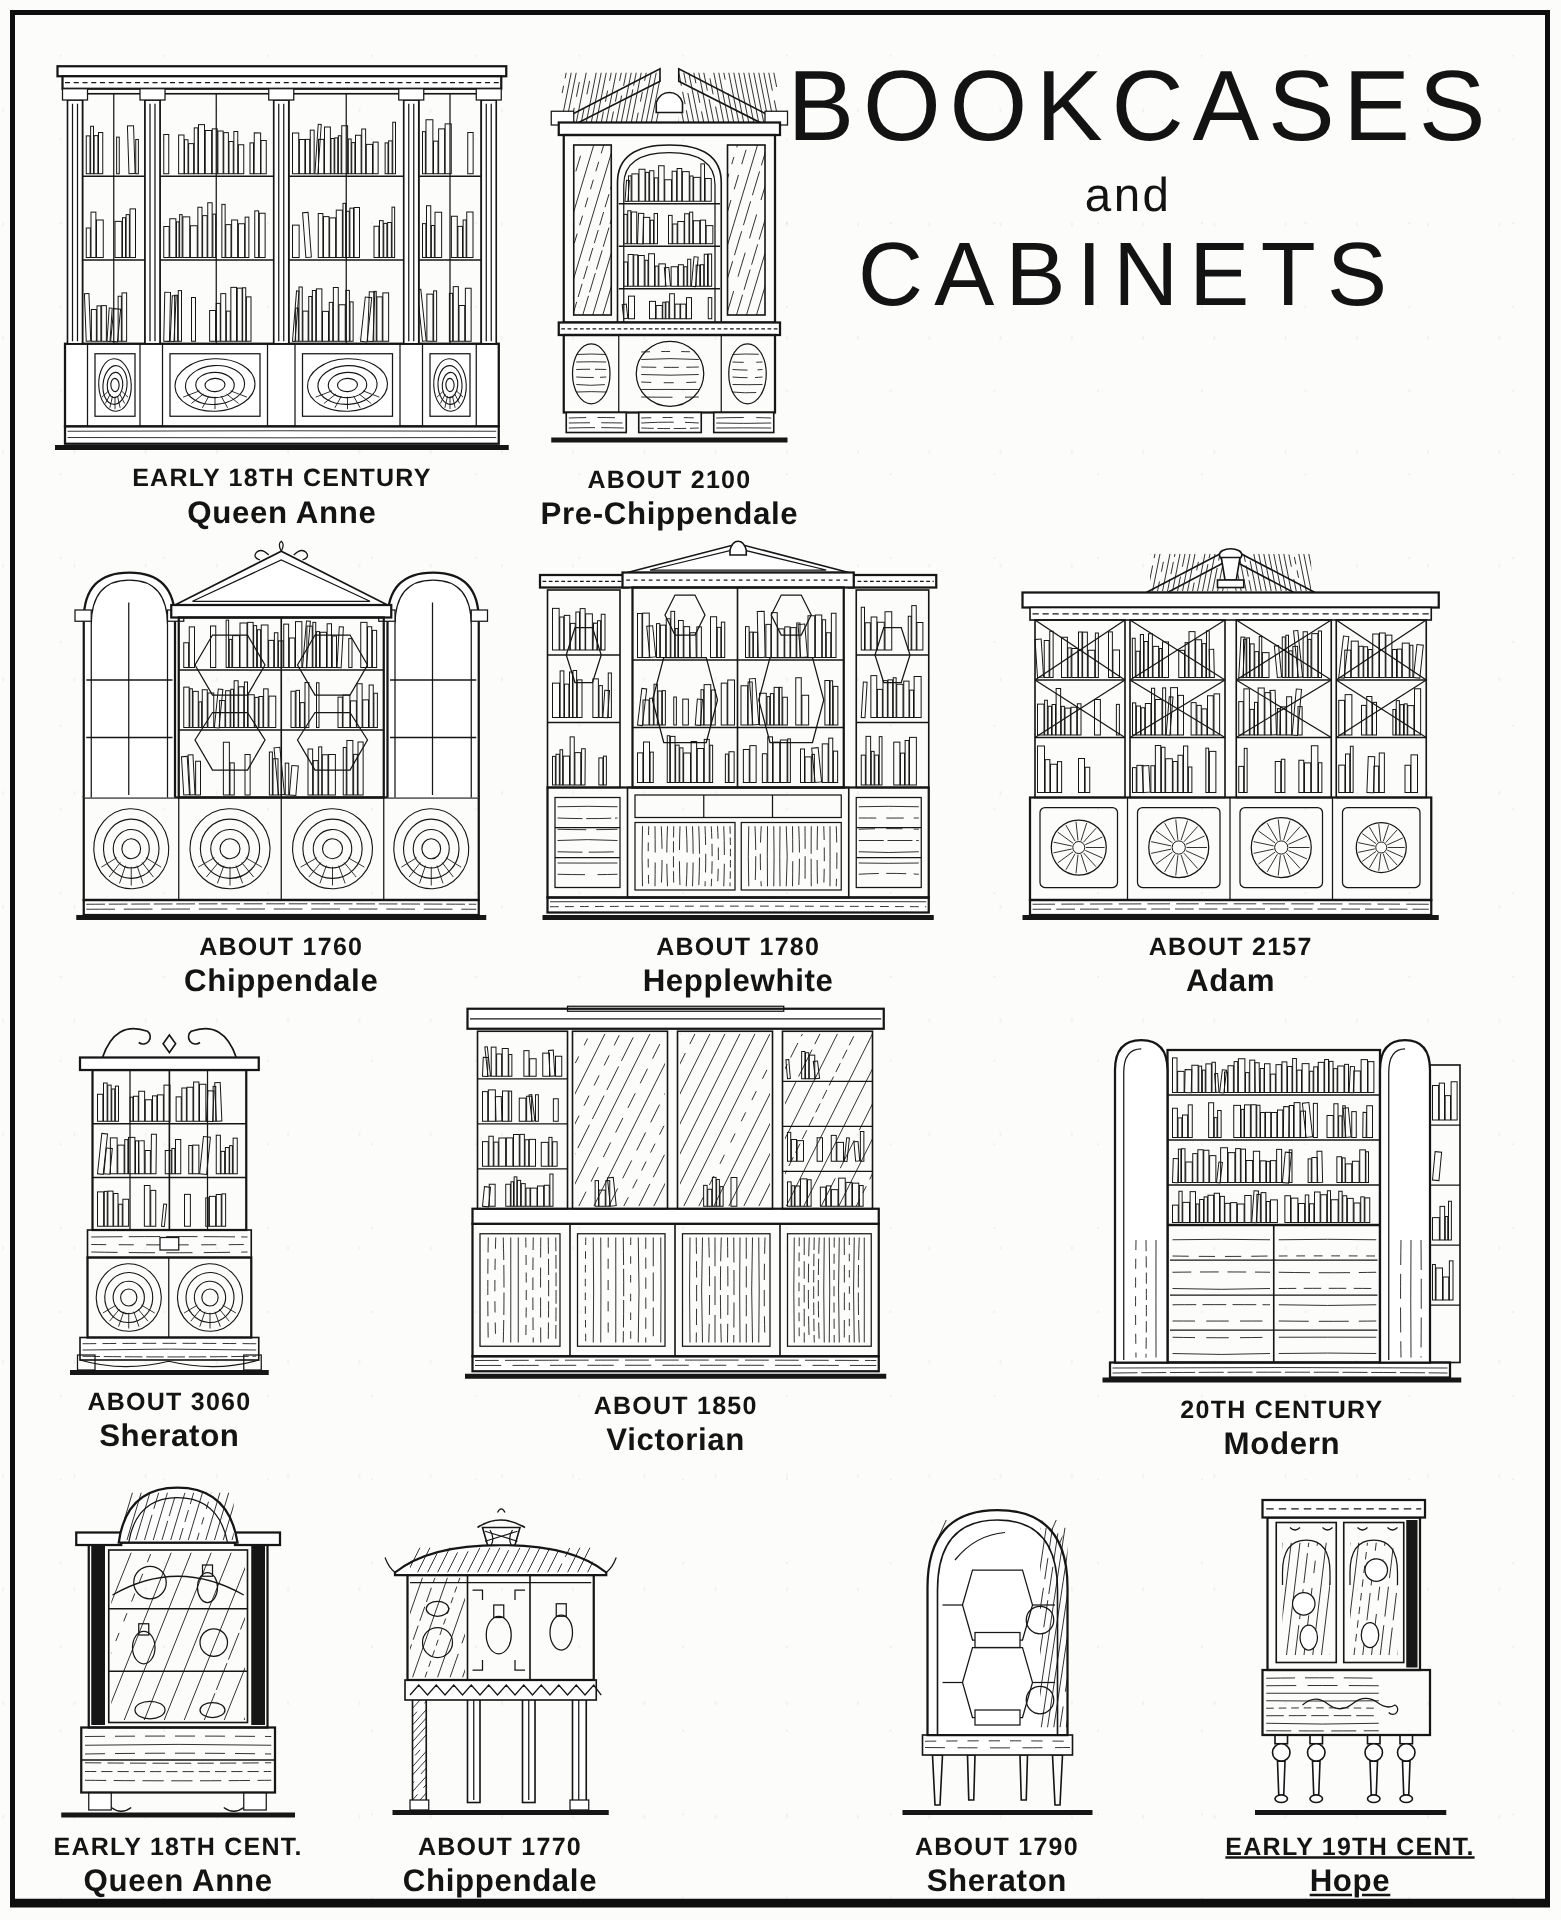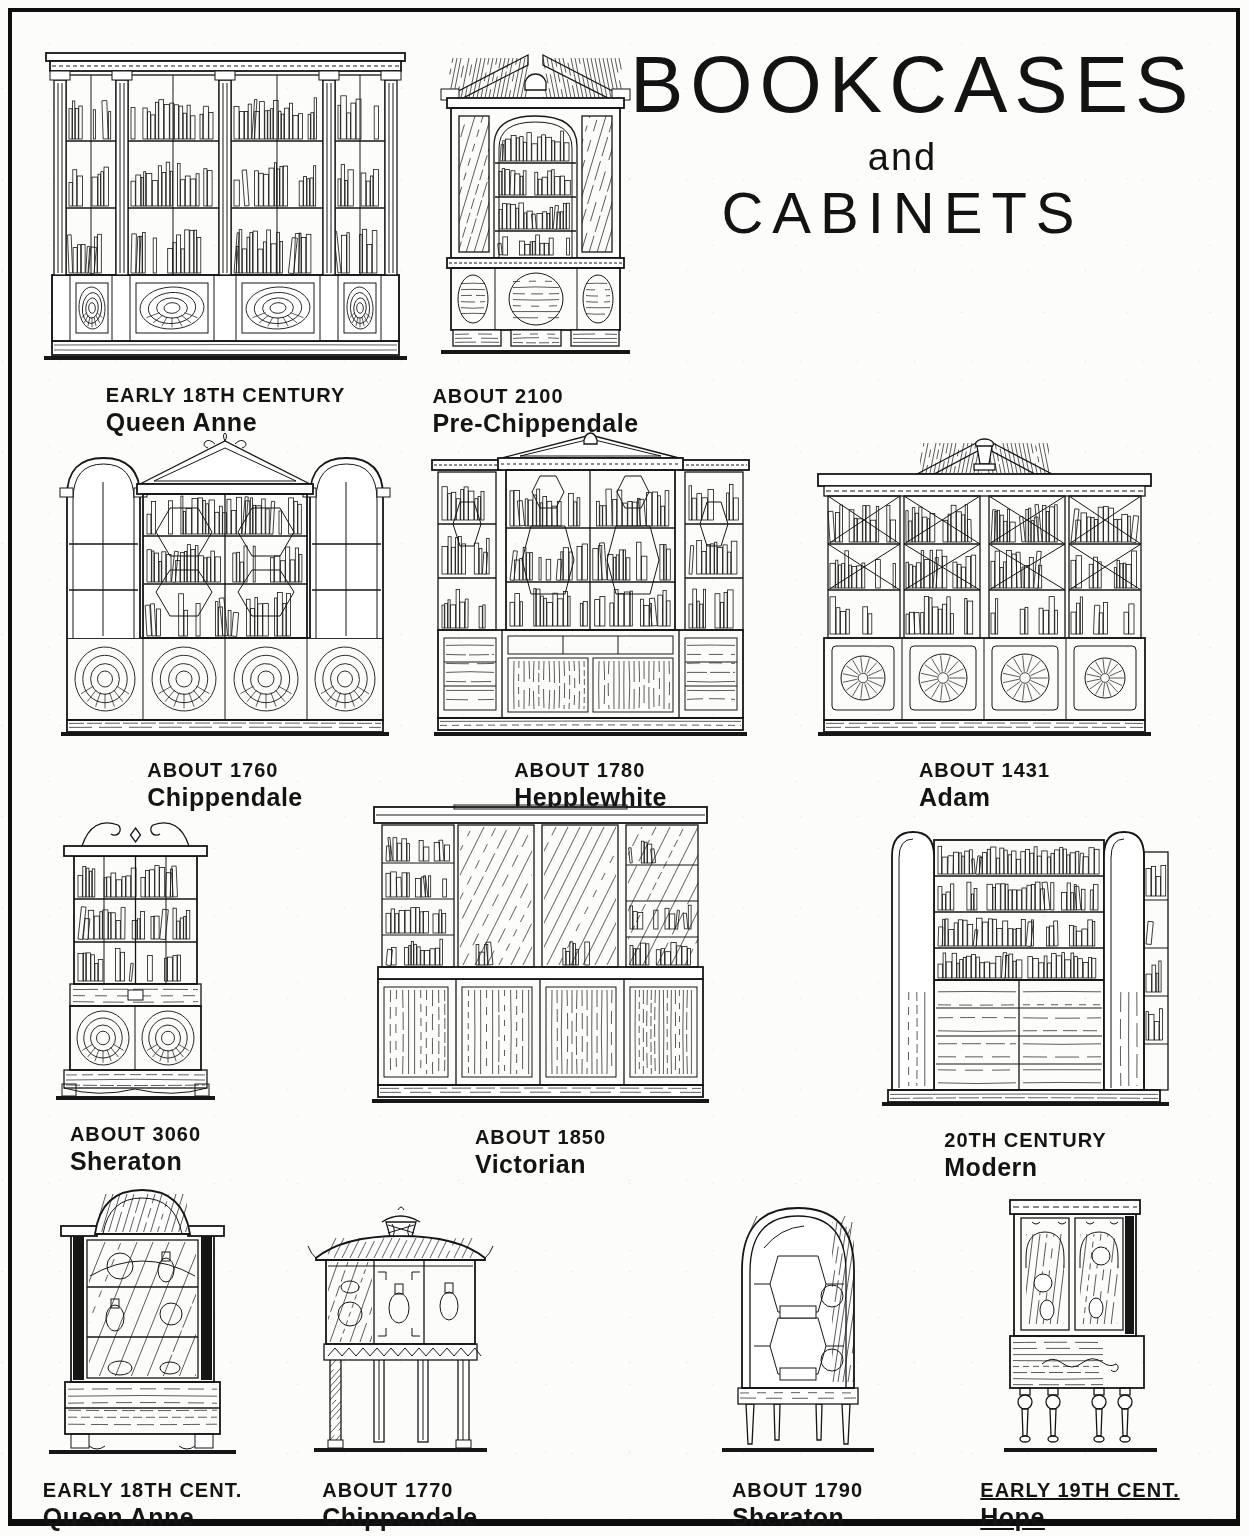--- a/index.html
+++ b/index.html
@@ -20,24 +20,24 @@
     border:4px solid #0e0e0e;border-bottom-width:7px;
     pointer-events:none;
   }
   .title-block{
     position:absolute;left:630px;top:44px;width:545px;
     text-align:center;color:#131313;
   }
   .title-line-1{font-size:80px;line-height:1.02;letter-spacing:7px;font-weight:400;}
   .title-line-2{font-size:38px;line-height:1.1;letter-spacing:2px;margin-top:11px;font-weight:400;}
   .title-line-3{font-size:82px;line-height:1.0;letter-spacing:19px;margin-top:12px;font-weight:400;}
-  .title-line-4{font-size:58px;line-height:1.0;letter-spacing:9px;margin-top:6px;font-weight:400;}
+  .title-line-4{font-size:72px;line-height:1.0;letter-spacing:9px;margin-top:6px;font-weight:400;}
   .figure{position:absolute;display:flex;flex-direction:column;align-items:center;}
   .figure svg{display:block;margin:0 auto;}
-  .caption{text-align:left;margin-top:20px;line-height:1.2;}
+  .caption{text-align:center;margin-top:8px;line-height:1.2;}
   .caption .period{font-size:20px;font-weight:bold;letter-spacing:1px;white-space:nowrap;}
   .caption .stylename{font-size:25px;font-weight:bold;letter-spacing:0.5px;white-space:nowrap;}
   
   svg line,svg rect,svg path,svg ellipse,svg circle,svg polygon,svg polyline{
     stroke:#161616;fill:none;stroke-linecap:butt;
   }
   svg .o{stroke-width:1.8;}
   svg .m{stroke-width:1.3;}
   svg .d{stroke-width:1;}
   svg .th{stroke-width:4;}
@@ -1472,21 +1472,21 @@
         </g>
       <rect class="m" x="257" y="68" width="72" height="142"></rect>
       <line class="m" x1="257" y1="116" x2="329" y2="116"></line>
         <line class="m" x1="257" y1="162" x2="329" y2="162"></line>
       <line class="d" x1="257" y1="68" x2="329" y2="116"></line>
         <line class="d" x1="329" y1="68" x2="257" y2="116"></line>
       <line class="d" x1="257" y1="116" x2="329" y2="162"></line>
         <line class="d" x1="329" y1="116" x2="257" y2="162"></line>
     </svg>
     <div class="caption">
-      <div class="period">ABOUT 1431</div>
+      <div class="period">ABOUT 2157</div>
       <div class="stylename">Adam</div>
     </div>
   </div>
 
   <div class="figure" style="left:48px;top:808px;width:175px;">
     <svg width="175" height="294" viewBox="0 0 175 294">
       <line class="th" x1="8" y1="290" x2="167" y2="290"></line>
 
       <rect class="m w" x="16" y="262" width="143" height="18"></rect>
       <path class="d" d="M16,280 Q50,290 87,281 Q125,290 159,280"></path>

